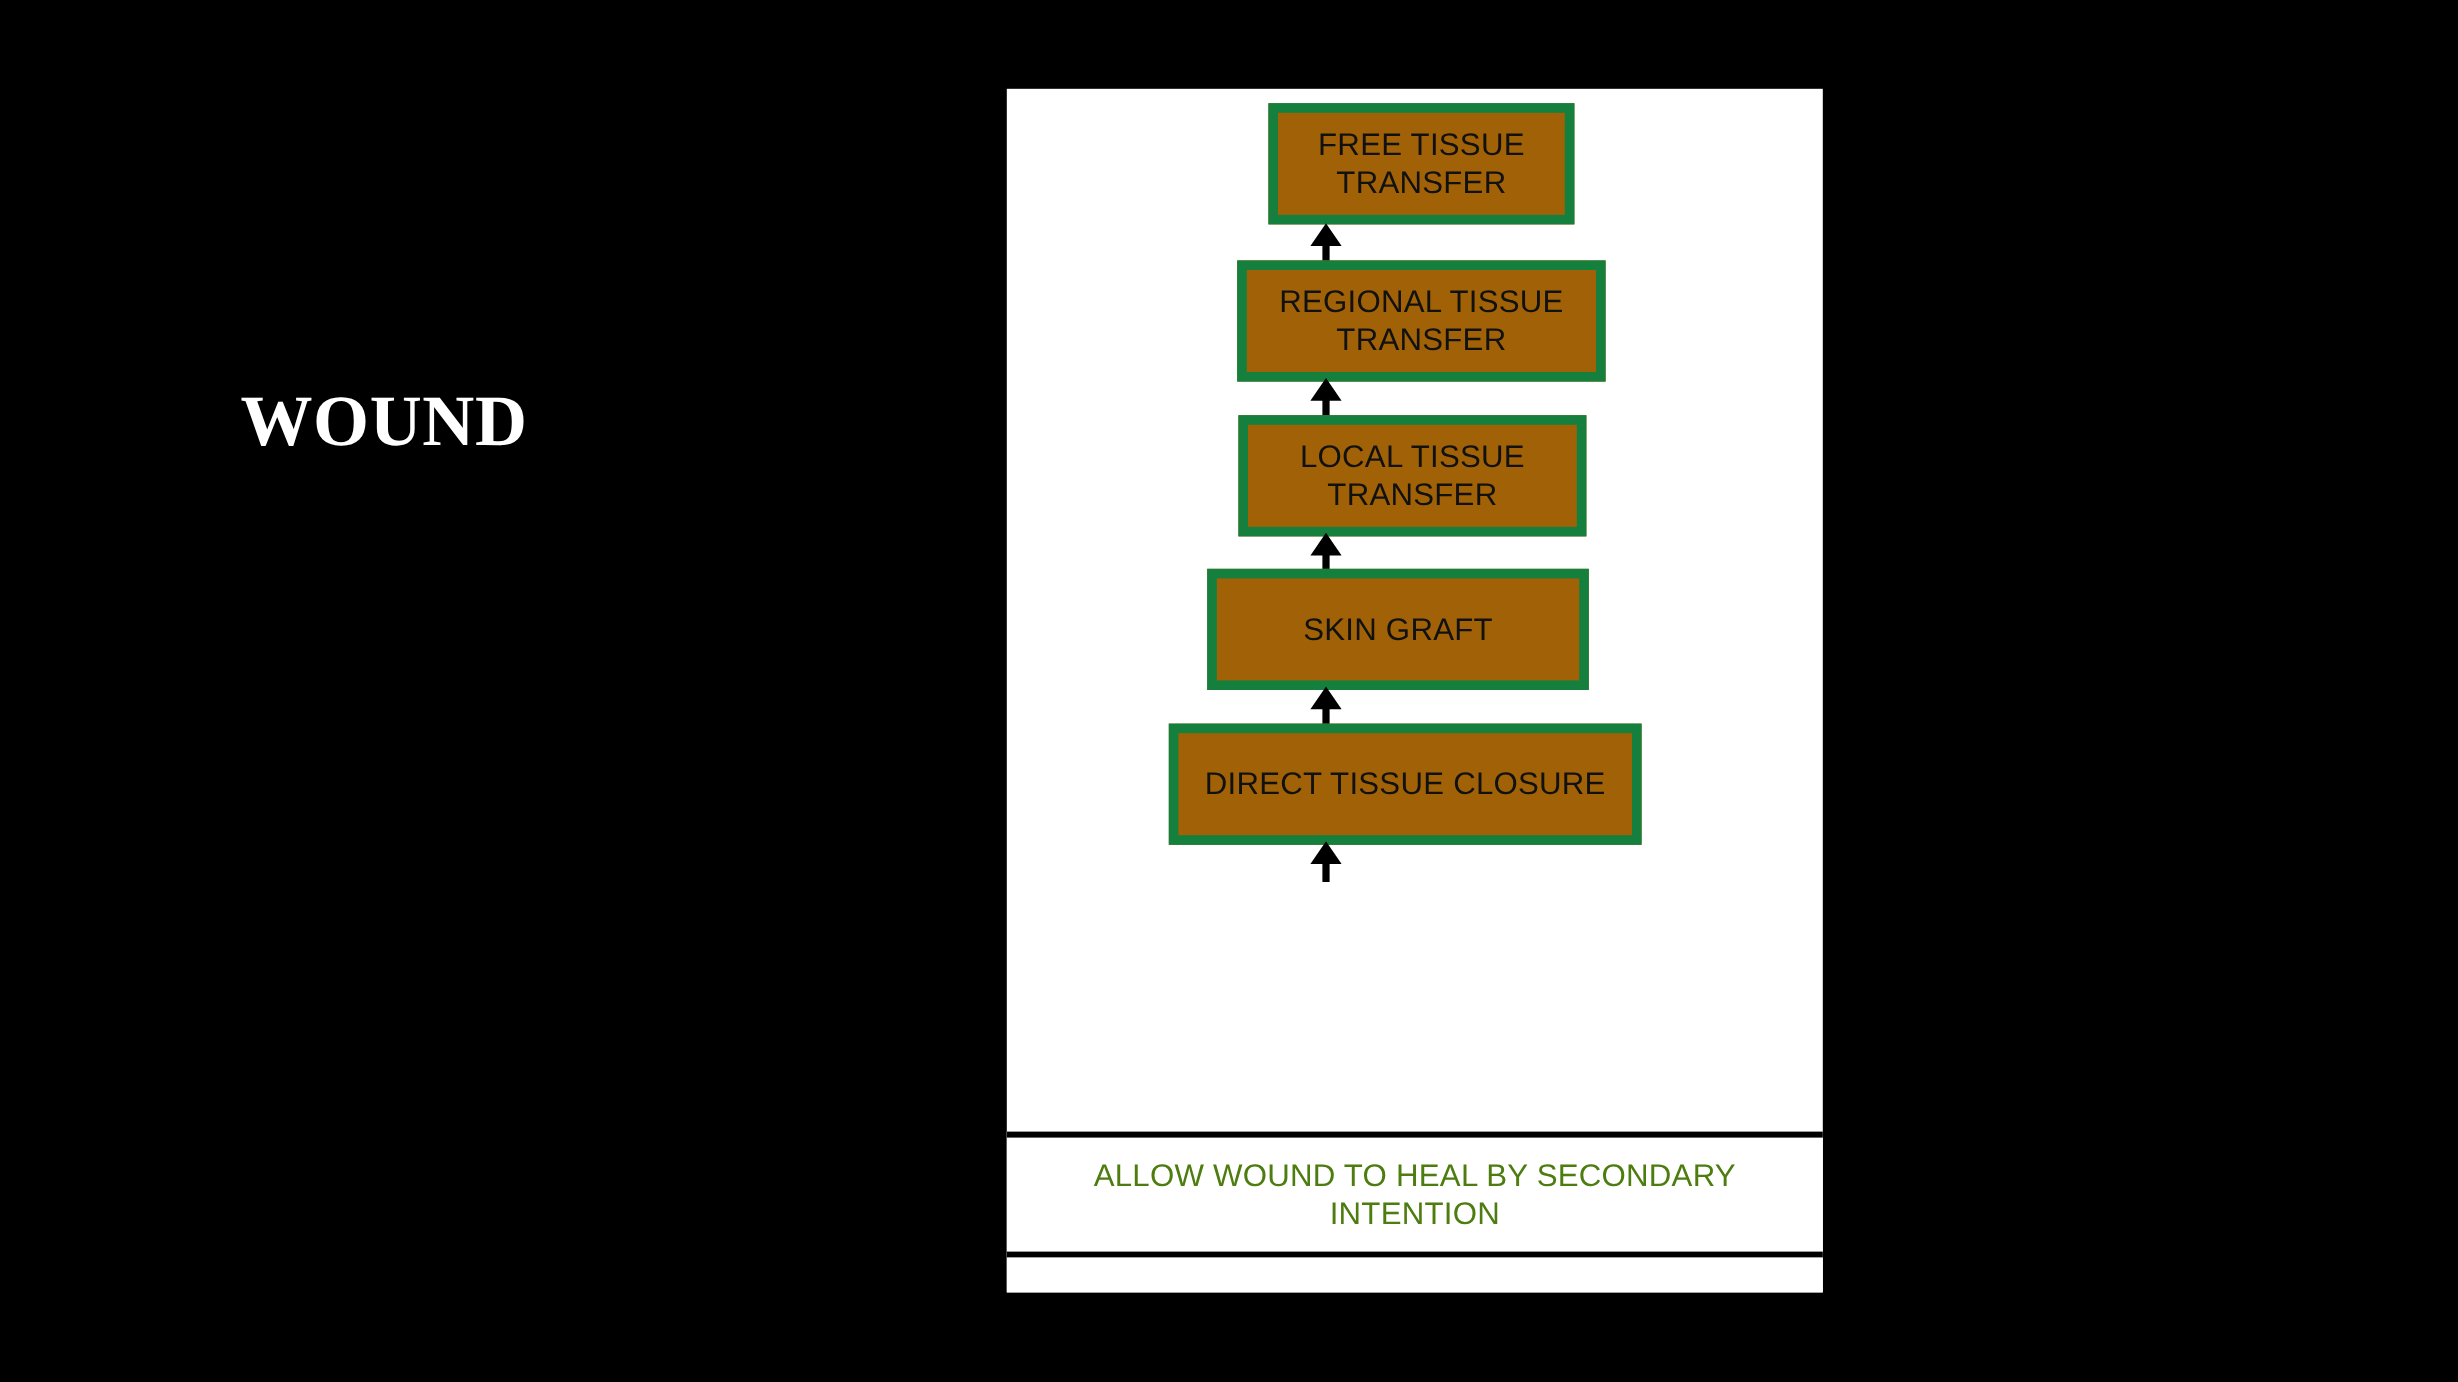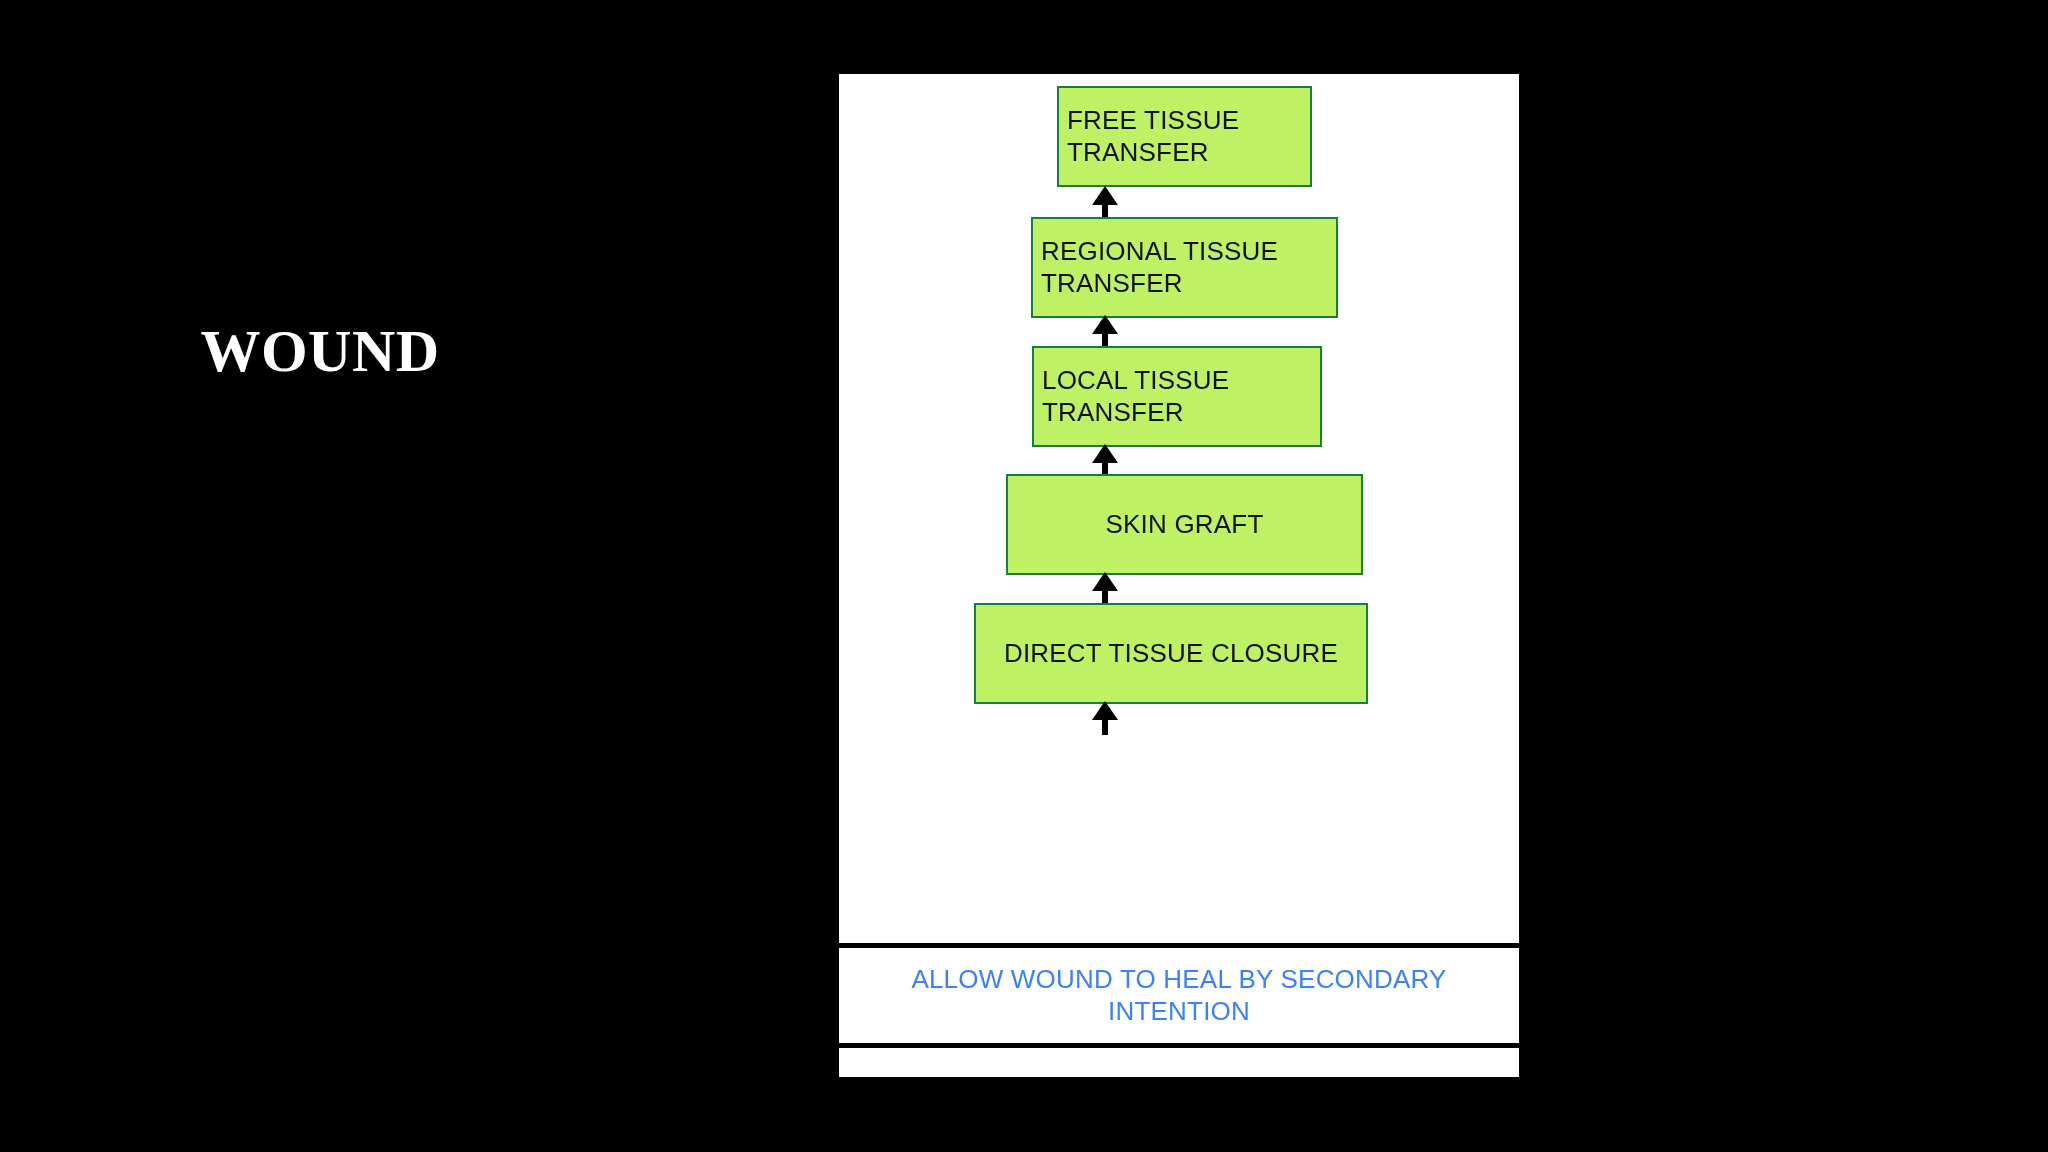--- a/index.html
+++ b/index.html
@@ -49,41 +49,41 @@
     position: absolute;
     left: 0;
     top: 0;
     width: 680px;
     height: 869px;
   }
 
   .ladder-step {
     position: absolute;
     box-sizing: border-box;
-    background: #bef264;
-    border: 2px solid #15803d;
+    background: #a16207;
+    border: 8px solid #15803d;
     display: flex;
     align-items: center;
     justify-content: center;
-    text-align: left;
+    text-align: center;
   }
   .ladder-step .step-label {
     color: #111111;
     font-family: "Liberation Sans", sans-serif;
     font-size: 26px;
     line-height: 1.20;
     letter-spacing: 0.2px;
     padding: 0 8px;
   }
 
   
   .step-0 { left: 218px; top: 12px;  width: 255px; height: 101px; }  
   .step-1 { left: 192px; top: 143px; width: 307px; height: 101px; }  
   .step-2 { left: 193px; top: 272px; width: 290px; height: 101px; }  
-  .step-3 { left: 167px; top: 400px; width: 357px; height: 101px; }  
+  .step-3 { left: 167px; top: 400px; width: 318px; height: 101px; }  
   .step-4 { left: 135px; top: 529px; width: 394px; height: 101px; }  
 
   
   .ladder-arrow {
     position: absolute;
     width: 40px;
     height: 34px;
     overflow: visible;
   }  
 
@@ -105,21 +105,21 @@
     box-sizing: border-box;
     border-top: 5px solid #000000;
     border-bottom: 5px solid #000000;
     background: #ffffff;
     display: flex;
     align-items: center;
     justify-content: center;
     text-align: center;
   }
   #base-band .base-label {
-    color: #3b82f6;
+    color: #4d7c0f;
     font-family: "Liberation Sans", sans-serif;
     font-size: 26px;
     line-height: 1.22;
     letter-spacing: 0.2px;
     padding: 0 18px;
   }
 
   #base-footer {
     position: absolute;
     left: 0;

